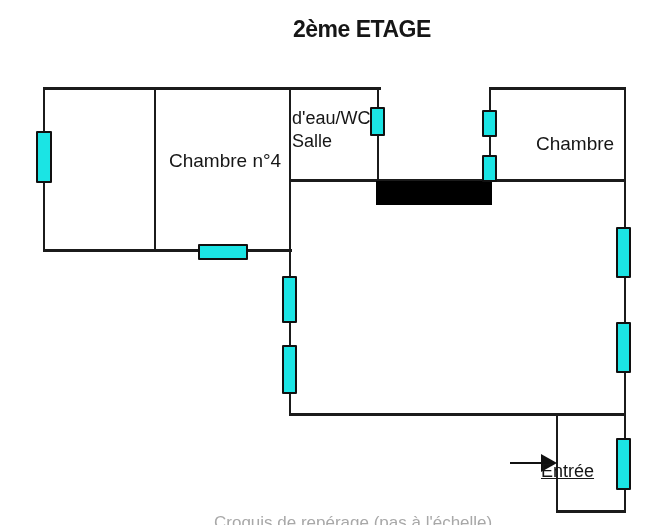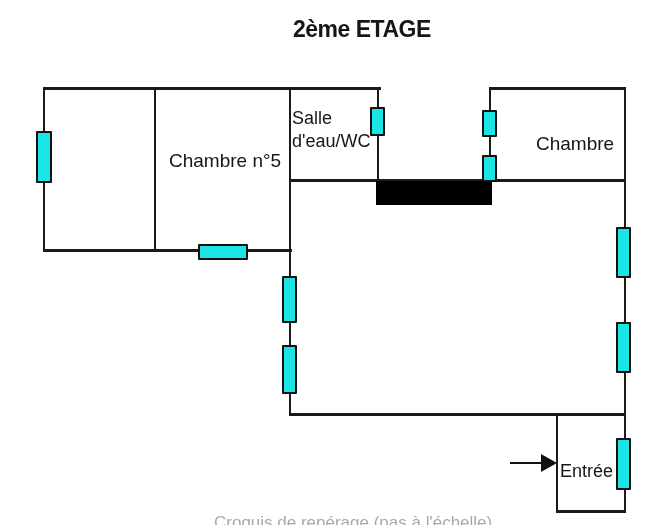--- a/index.html
+++ b/index.html
@@ -59,23 +59,23 @@
   <div class="win" style="left:482px;top:155px;width:15px;height:27px;"></div>
   <div class="win" style="left:282px;top:276px;width:15px;height:47px;"></div>
   <div class="win" style="left:282px;top:345px;width:15px;height:49px;"></div>
   <div class="win" style="left:616px;top:227px;width:15px;height:51px;"></div>
   <div class="win" style="left:616px;top:322px;width:15px;height:51px;"></div>
   <div class="win" style="left:616px;top:438px;width:15px;height:52px;"></div>
 
   <div class="arrow-shaft"></div>
   <div class="arrow-head"></div>
 
-  <div class="lbl" style="left:169px;top:149px;">Chambre n°5</div>
+  <div class="lbl" style="left:169px;top:149px;">Chambre n°4</div>
   <div class="lbl lbl-small" style="left:292px;top:107px;">
+    <span style="display:block;">d'eau/WC</span>
     <span style="display:block;">Salle</span>
-    <span style="display:block;">d'eau/WC</span>
   </div>
   <div class="lbl" style="left:536px;top:132px;">Chambre</div>
-  <div class="lbl lbl-small" style="left:560px;top:460px;">Entrée</div>
+  <div class="lbl lbl-small" style="left:541px;top:460px;text-decoration:underline;">Entrée</div>
 
   <div class="caption">Croquis de repérage (pas à l'échelle)</div>
 
 </div>
 
 </body></html>

